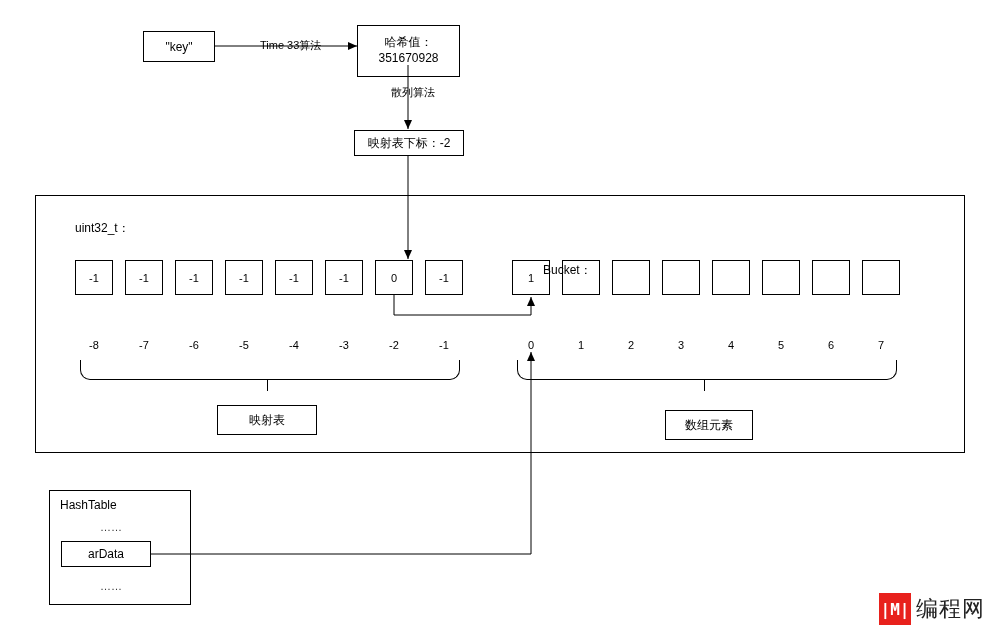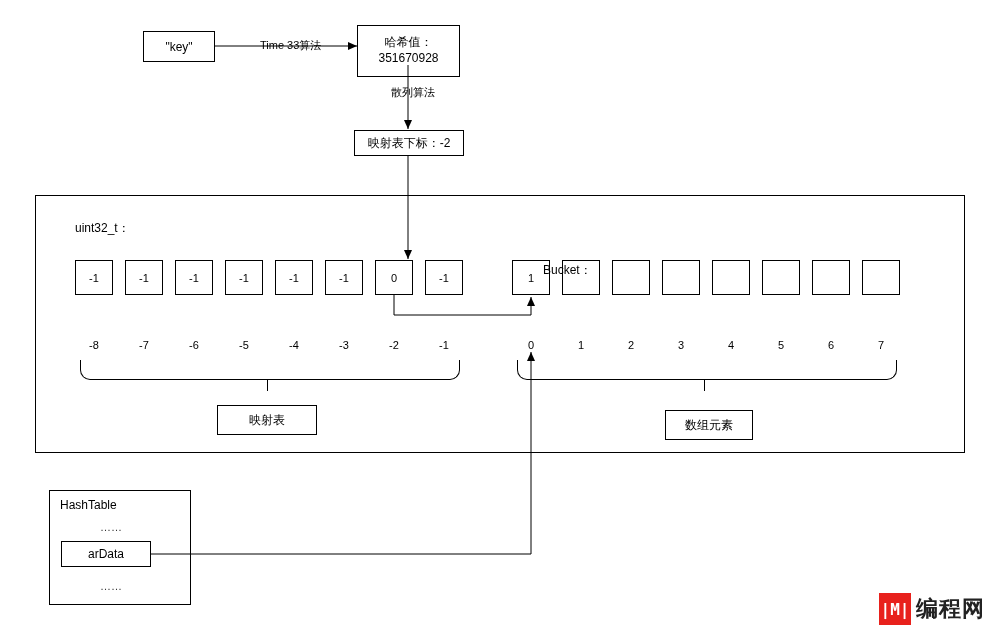--- a/index.html
+++ b/index.html
@@ -69,21 +69,21 @@
       display: flex;
       align-items: center;
       justify-content: center;
       color: #fff;
       font-weight: bold;
       font-size: 16px;
       font-family: monospace;
     }
     .logo-text {
       font-size: 22px;
-      font-weight: bold;
+      font-weight: normal;
       color: #222;
       letter-spacing: 1px;
     }
     svg.arrow-layer {
       position: absolute;
       top: 0; left: 0;
       width: 1000px; height: 640px;
       pointer-events: none;
     }
   </style>

